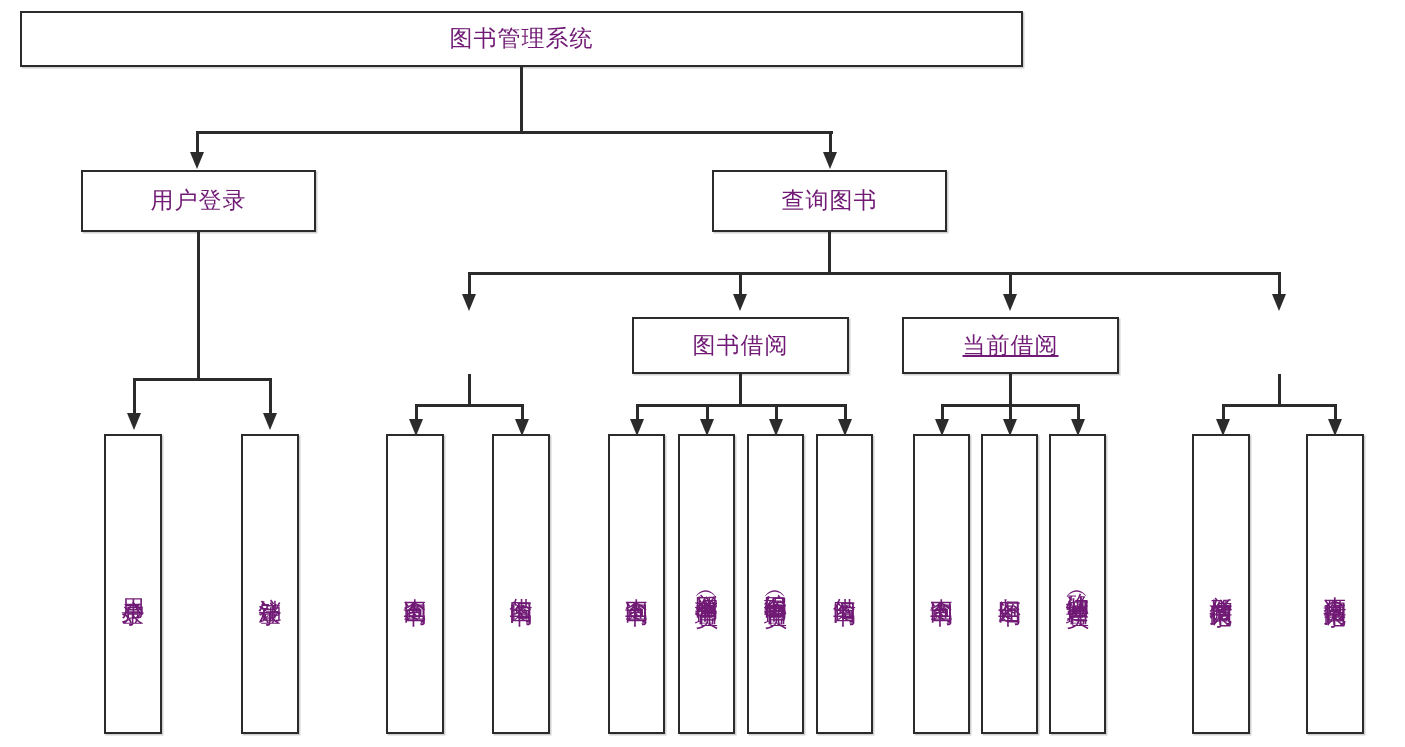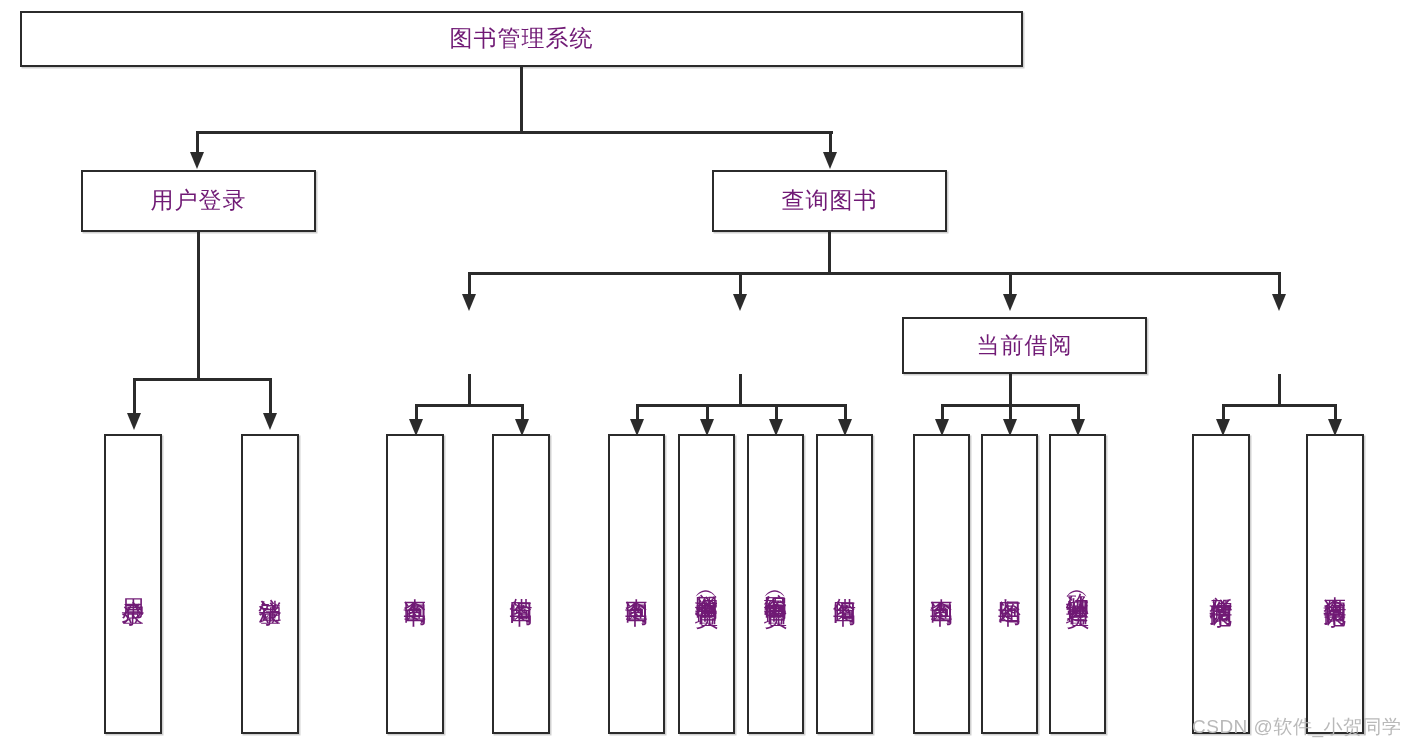--- a/index.html
+++ b/index.html
@@ -110,21 +110,24 @@
   <div class="hline" style="left:468px; top:272px; width:812px;"></div>
   <div class="vline" style="left:468px; top:272px; height:25px;"></div>
   <div class="arrow" style="left:462px; top:294px;"></div>
   <div class="vline" style="left:739px; top:272px; height:25px;"></div>
   <div class="arrow" style="left:733px; top:294px;"></div>
   <div class="vline" style="left:1009px; top:272px; height:25px;"></div>
   <div class="arrow" style="left:1003px; top:294px;"></div>
   <div class="vline" style="left:1278px; top:272px; height:25px;"></div>
   <div class="arrow" style="left:1272px; top:294px;"></div>
 
-  <div class="node h" style="left:902px; top:317px; width:245px; height:57px;">
+  <div class="node h" style="left:632px; top:317px; width:217px; height:57px;">
+    <span>图书借阅</span>
+  </div>
+  <div class="node h" style="left:902px; top:317px; width:217px; height:57px;text-decoration:underline;">
     <span>当前借阅</span>
   </div>
 
   <div class="vline" style="left:468px; top:374px; height:32px;"></div>
   <div class="hline" style="left:415px; top:404px; width:108px;"></div>
   <div class="vline" style="left:415px; top:404px; height:20px;"></div>
   <div class="arrow" style="left:409px; top:419px;"></div>
   <div class="vline" style="left:521px; top:404px; height:20px;"></div>
   <div class="arrow" style="left:515px; top:419px;"></div>
 
@@ -192,15 +195,14 @@
     <span class="vtxt">确认归还（管理员）</span>
   </div>
 
   <div class="node v" style="left:1192px; top:434px; width:58px; height:300px;">
     <span class="vtxt">新增借阅记录</span>
   </div>
   <div class="node v" style="left:1306px; top:434px; width:58px; height:300px;">
     <span class="vtxt">查询借阅记录</span>
   </div>
 
-  <div id="watermark">CSDN @软件_小贺同学</div>
 
 </div>
 
 </body></html>

